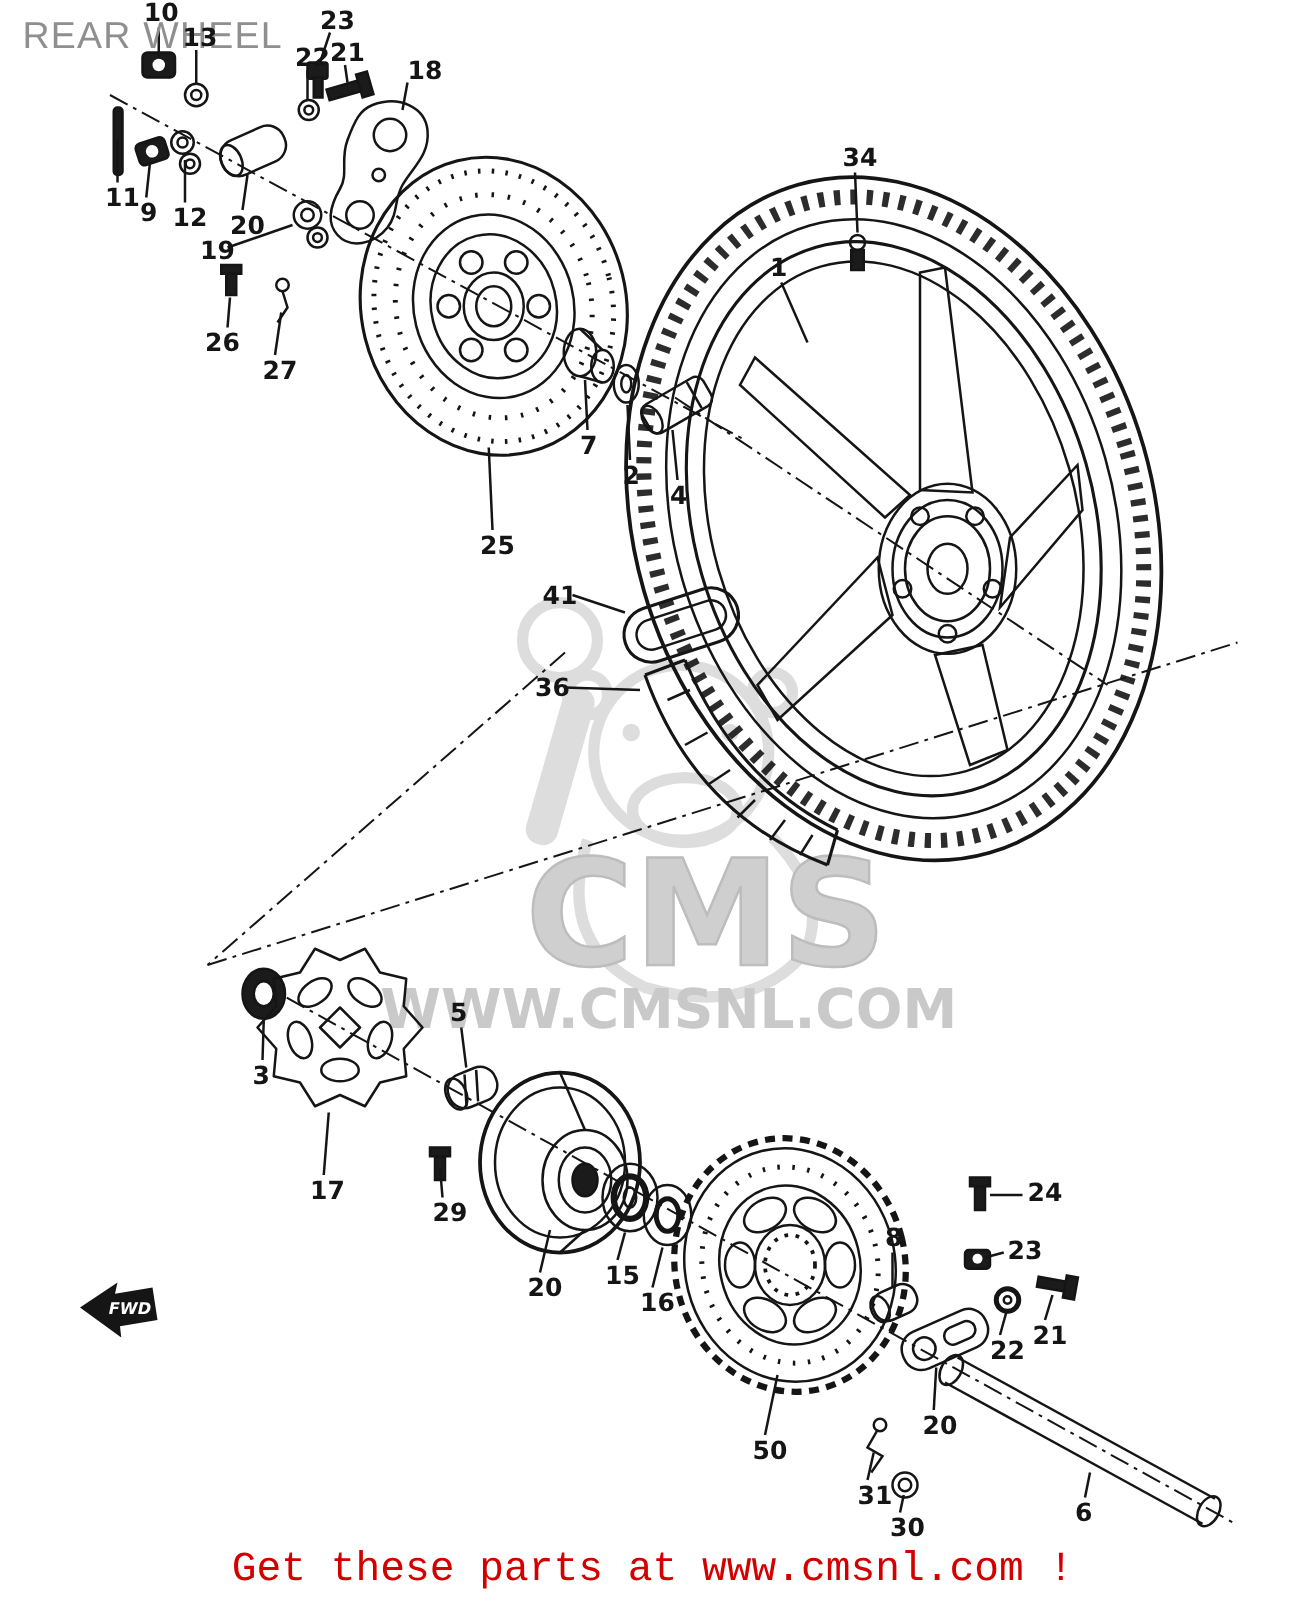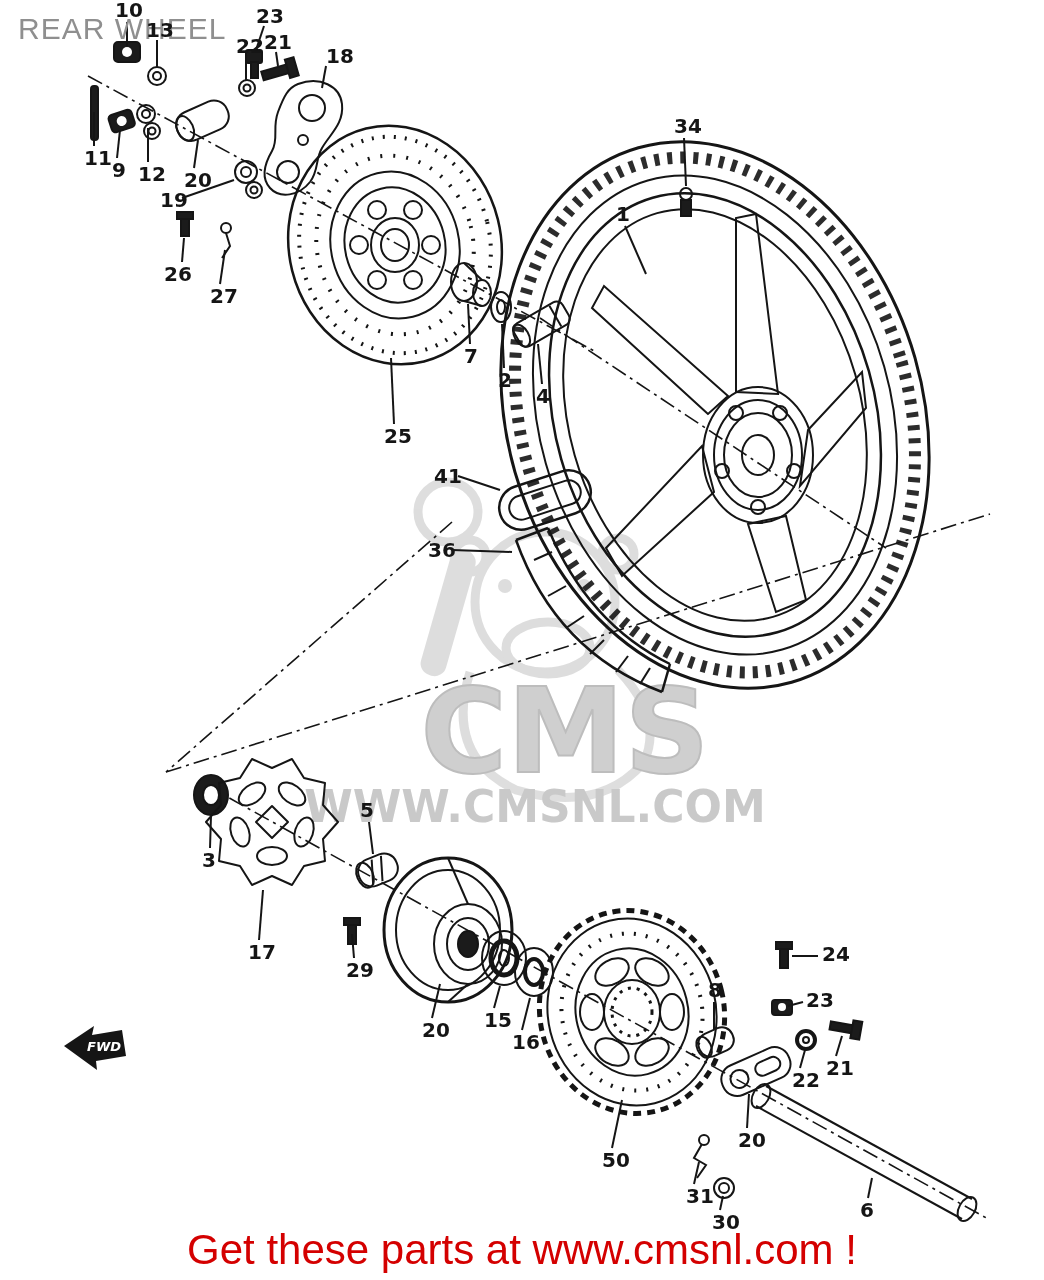--- a/index.html
+++ b/index.html
@@ -31,22 +31,22 @@
     font-weight: bold;
     font-size: 20px;
     line-height: 1;
     color: var(--line, #151515);
   }
   .footer-link {
     position: absolute;
     left: 0; right: 0;
     bottom: 6px;
     text-align: center;
-    font-family: Liberation Sans, sans-serif;
-    font-size: 42px;
+    font-family: Liberation Mono, monospace;
+    font-size: 33px;
     color: var(--footer, #d40000);
     z-index: 4;
     cursor: pointer;
   }
 </style>
 </head>
 <body>
 
 <div class="stage">
 

